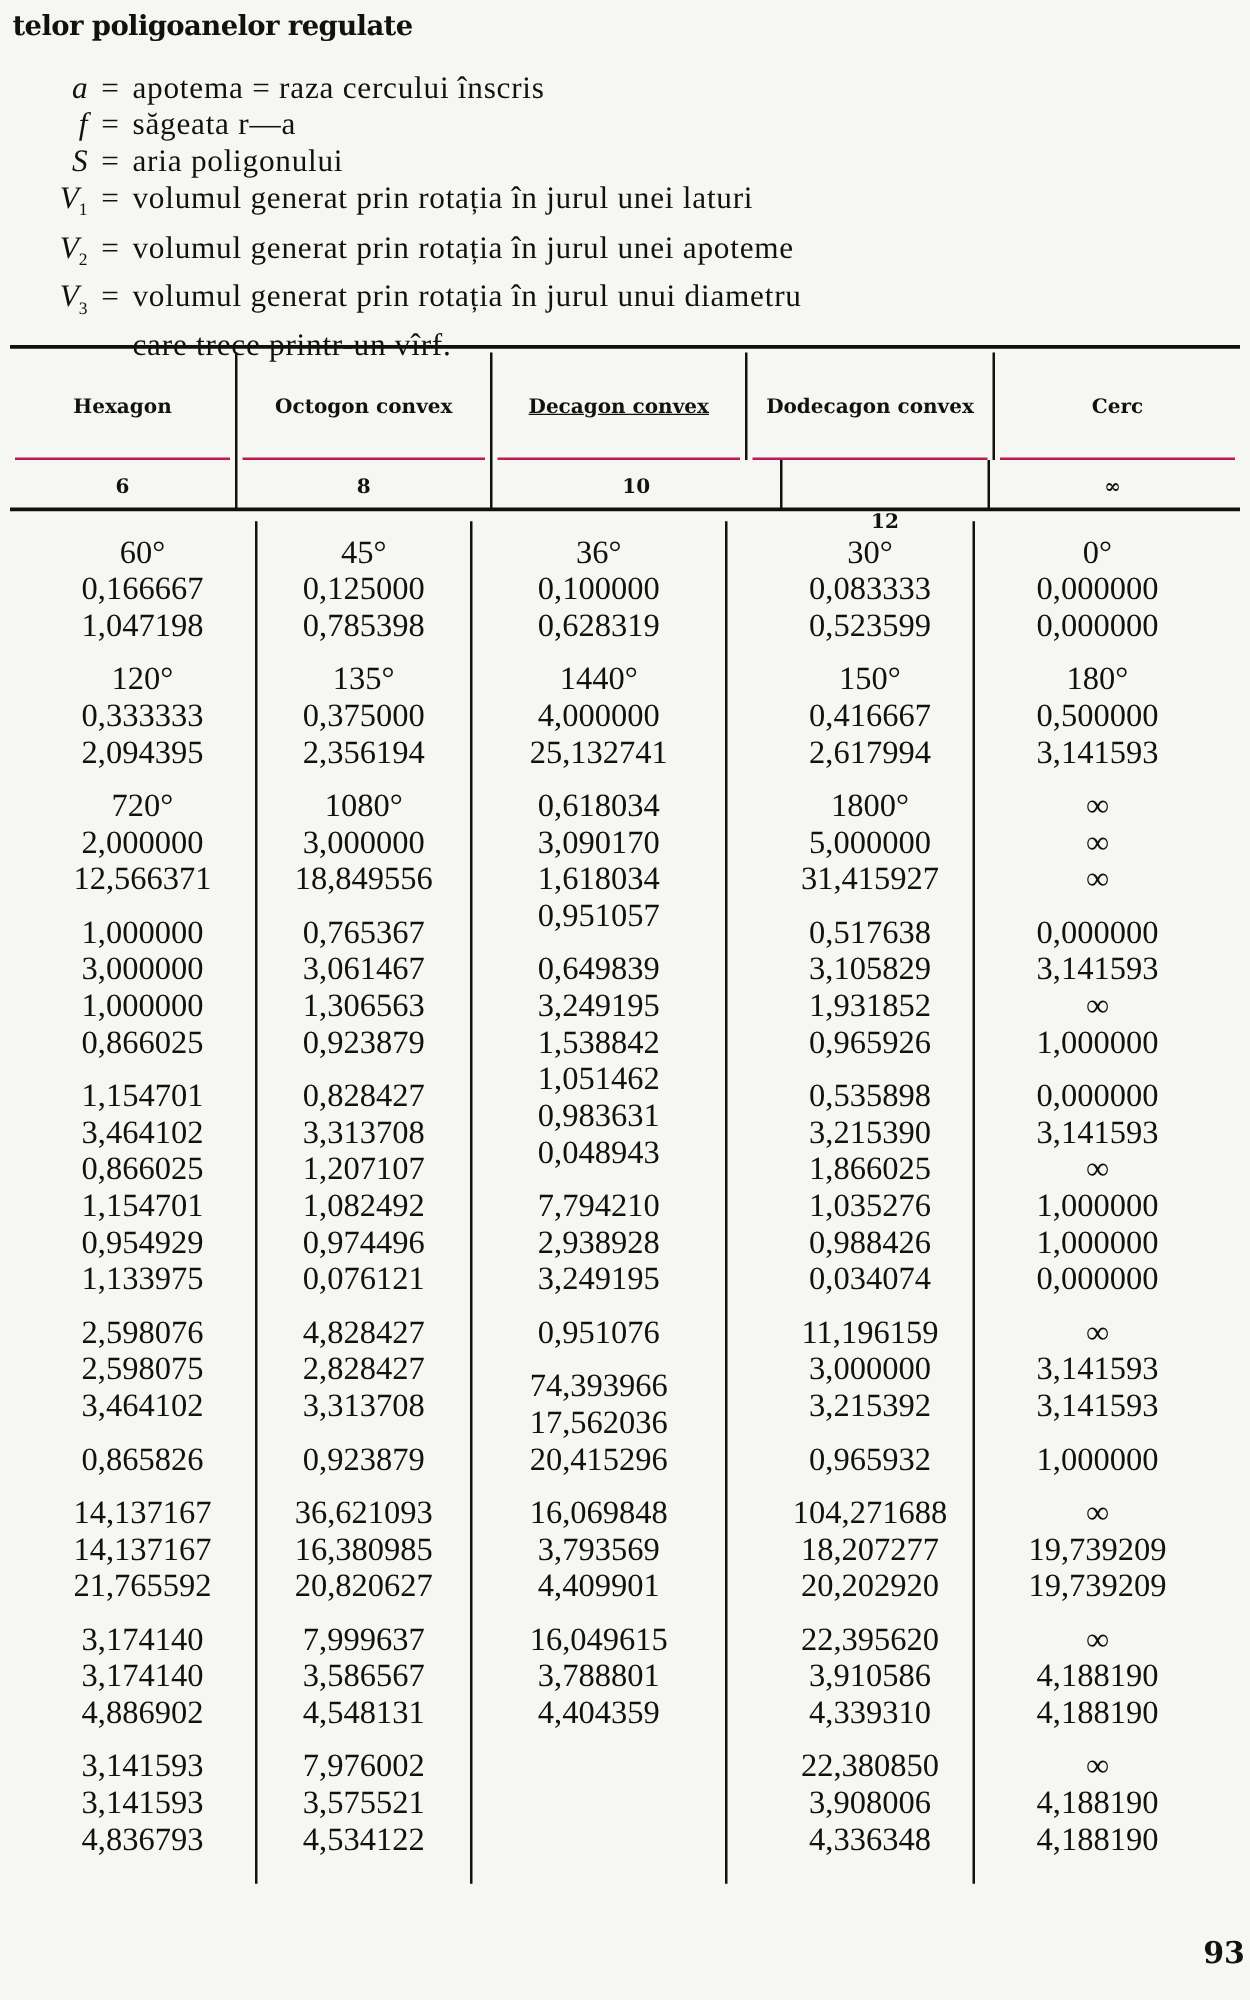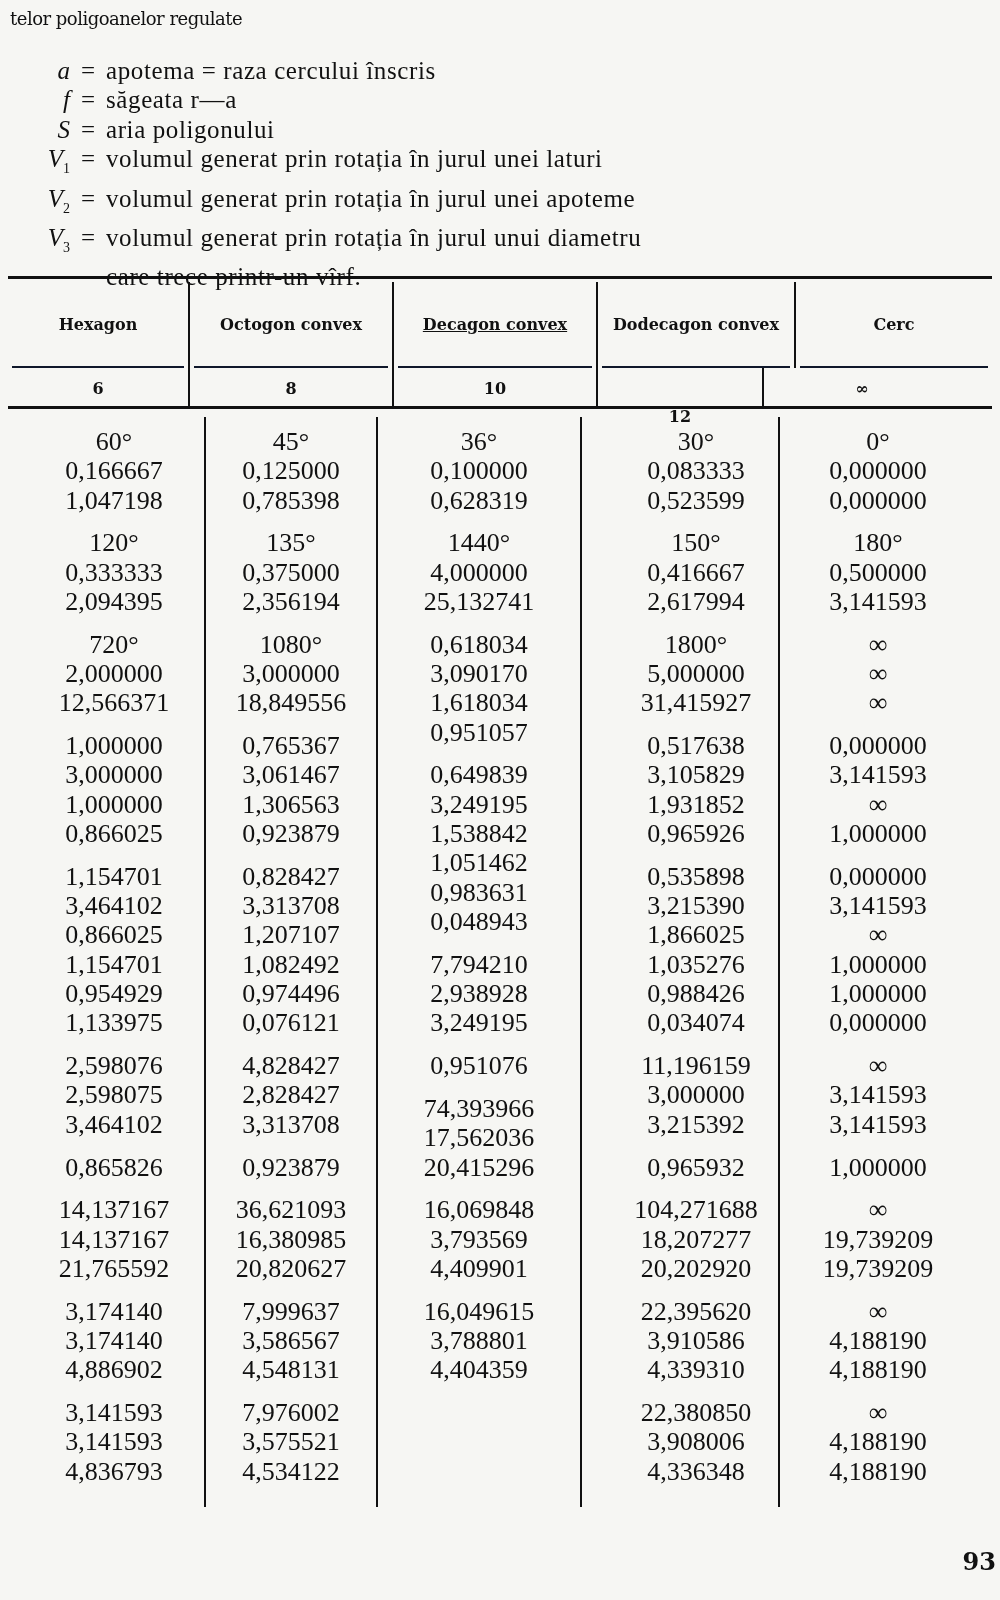--- a/index.html
+++ b/index.html
@@ -6,21 +6,21 @@
     body {
       width: 1000px; height: 1600px; overflow: hidden;
       background: #f6f6f3;
       color: #111;
       font-family: "Liberation Serif", "DejaVu Serif", serif;
       position: relative;
     }
     .page-title {
       position: absolute; left: 10px; top: 8px;
       font-family: "DejaVu Serif", serif;
-      font-weight: normal; font-size: 18px; letter-spacing: -0.5px;
+      font-weight: bold; font-size: 22px; letter-spacing: -0.5px;
     }
     .legend {
       position: absolute; left: 10px; top: 56px;
       font-size: 25px; line-height: 29.4px;
     }
     .legend-row { display: flex; white-space: nowrap; }
     .legend-sym { width: 60px; text-align: right; font-style: italic; }
     .legend-sym sub { font-size: 14px; font-style: normal; }
     .legend-eq { width: 36px; text-align: center; }
     .legend-def { letter-spacing: 0.6px; }
@@ -38,21 +38,21 @@
       position: absolute; top: 96px; left: 0; width: 984px; height: 40px;
       display: flex;
     }
     .rule-mid {
       position: absolute; top: 134px; left: 0; width: 984px; height: 3px; background: #111;
     }
     .hcell, .ncell {
       box-sizing: border-box; display: flex; align-items: center; justify-content: center;
       text-align: center; font-family: "DejaVu Serif", serif; font-weight: bold;
     }
-    .hcell { font-size: 16px; line-height: 21px; border-bottom: 2px solid #0f172a; margin: 0 4px; }
+    .hcell { font-size: 16px; line-height: 21px; border-bottom: 2px solid #be185d; margin: 0 4px; }
     .ncell { font-size: 16px; }
     .col-sep { width: 2px; background: #111; }
 
     .body-grid {
       position: absolute; top: 145px; left: 16px; width: 984px;
       display: flex;
     }
     .data-col {
       box-sizing: border-box; text-align: center;
       font-size: 26px; line-height: 29.3px; padding-top: 10px;
@@ -116,21 +116,21 @@
       <div class="col-sep"></div>
       <div class="hcell" style="width: 188px;">Dodecagon convex</div>
       <div class="col-sep"></div>
       <div class="hcell" style="width: 188px;">Cerc</div>
     </div>
   <div class="number-row" id="number-row">
       <div class="ncell" style="width: 180px;">6</div>
       <div class="col-sep"></div>
       <div class="ncell" style="width: 202px;">8</div>
       <div class="col-sep"></div>
-      <div class="ncell" style="width: 202px;">10</div>
+      <div class="ncell" style="width: 230px;">10</div>
       <div class="col-sep"></div>
       <div class="ncell" style="width: 164px; margin-top: 48px;">12</div>
       <div class="col-sep"></div>
       <div class="ncell" style="width: 196px;">∞</div>
     </div>
   <div class="rule-mid"></div>
   <div class="body-grid" id="body-grid">
       <div class="data-col" style="width: 180px;">
         <div class="group">
           <div class="val">60°</div>

